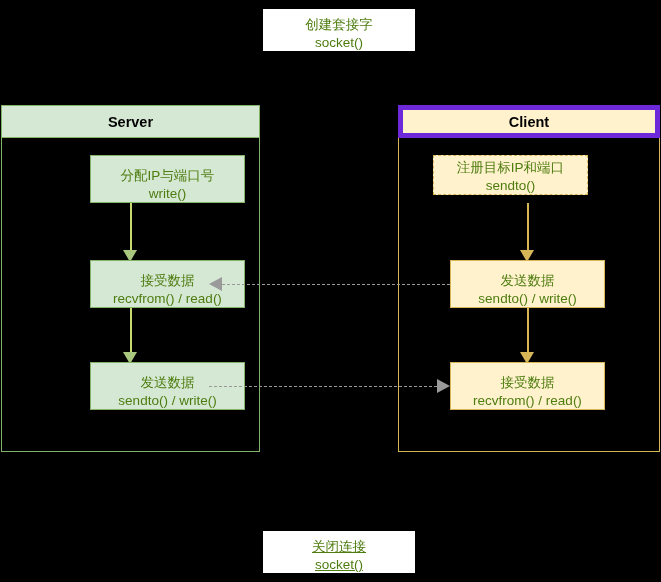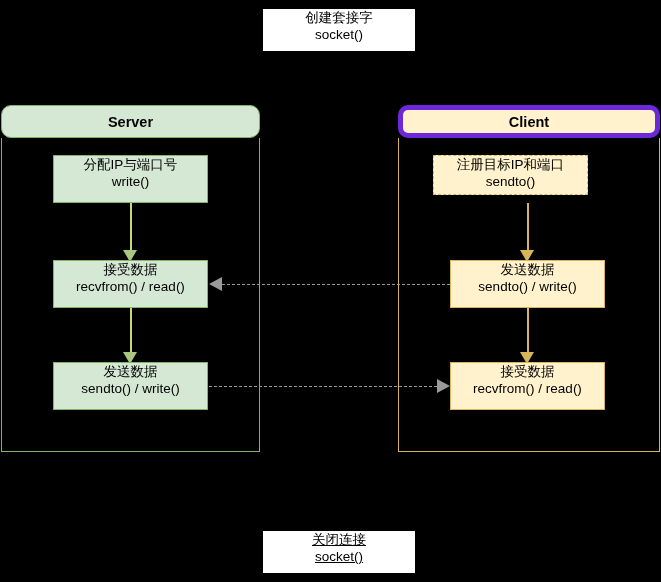--- a/index.html
+++ b/index.html
@@ -12,25 +12,25 @@
   }
   .canvas{position:absolute;left:0;top:0;width:661px;height:582px;}
 
   
   .node{
     position:absolute;
     box-sizing:border-box;
     display:flex;
     flex-direction:column;
     align-items:center;
-    justify-content:flex-start;
+    justify-content:flex-end;
     text-align:center;
     line-height:1.28;
     font-size:13.5px;
-    color:#000000;
+    color:#4d7c0f;
   }
   .node .l1{display:block;}
   .node .l2{display:block;}
 
   
   .plain{
     background:#ffffff;
     border:1px solid #000000;
   }
 
@@ -43,21 +43,20 @@
     position:absolute;
     left:0;top:0;
     box-sizing:border-box;
     width:100%;
     display:flex;
     align-items:center;
     justify-content:center;
     font-weight:bold;
     font-size:14.5px;
     color:#000000;
-    border-radius:10px;
   }
   .lane-body{
     position:absolute;
     left:0;
     box-sizing:border-box;
     width:100%;
     background:transparent;
   }
 
   
@@ -83,20 +82,21 @@
   .lane-client .lane-body{
     top:33px;height:314px;
     border:1px solid #d6b656;
     border-top:none;
   }
 
   
   .box-green{
     background:#d5e8d4;
     border:1px solid #82b366;
+    margin-left:37px;
   }
   .box-amber{
     background:#fff2cc;
     border:1px solid #d6b656;
   }
   .box-amber-dashed{
     background:#fff2cc;
     border:1px dashed #d6b656;
   }
 

